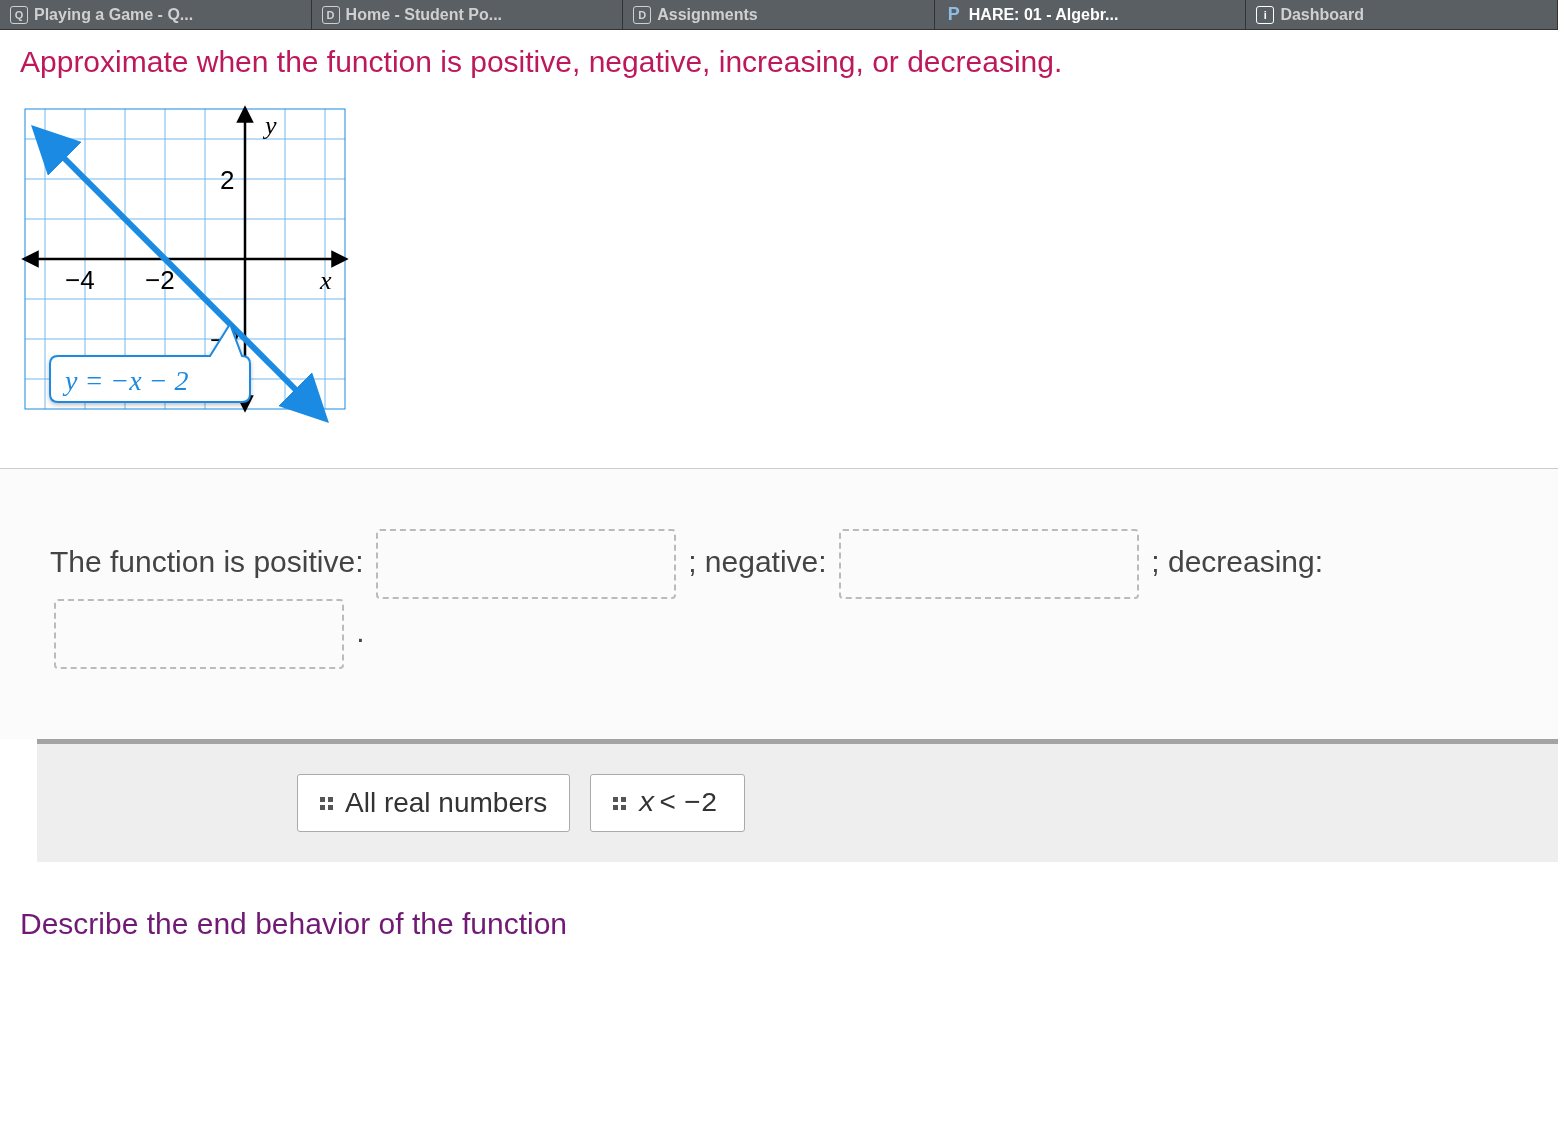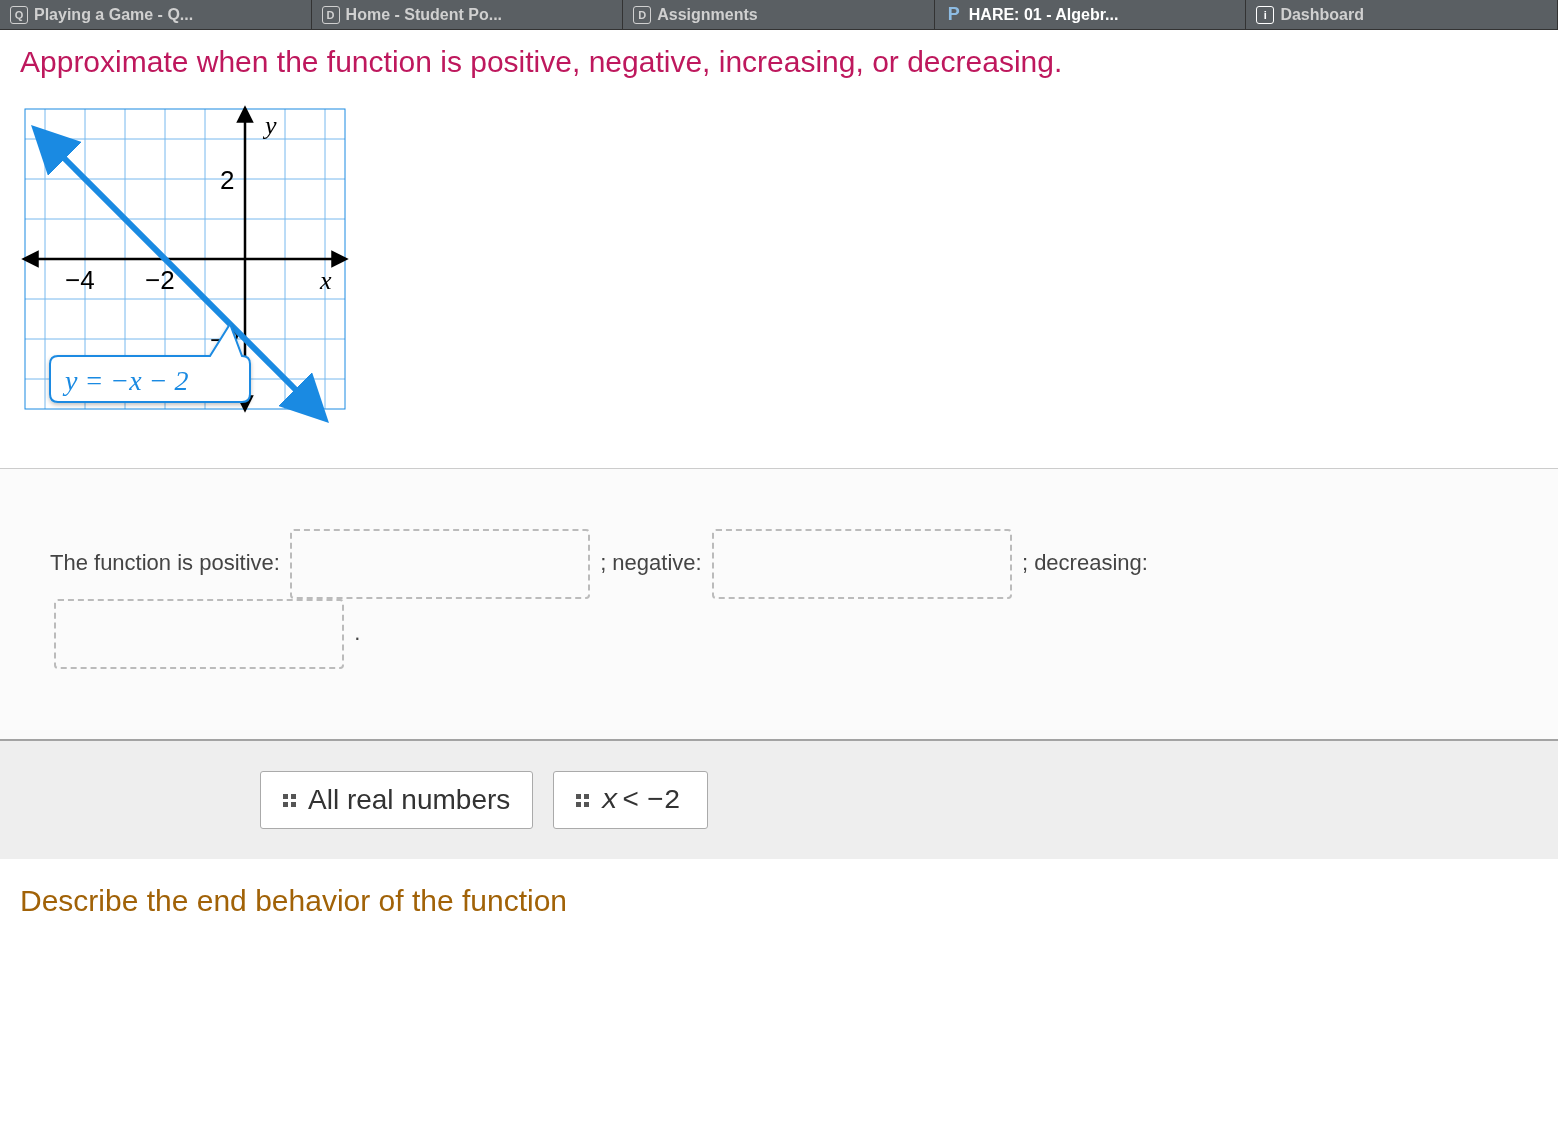--- a/index.html
+++ b/index.html
@@ -7,30 +7,30 @@
 .tabs { display: flex; background: #5a5f63; height: 30px; border-bottom: 1px solid #333; }
 .tab { flex: 1; display: flex; align-items: center; gap: 6px; padding: 0 10px; color: #d0d0d0; font-size: 16px; font-weight: bold; border-right: 1px solid #333; white-space: nowrap; overflow: hidden; cursor: pointer; }
 .tab.active { color: #fff; }
 .tab-icon { width: 18px; height: 18px; border: 1.5px solid #d0d0d0; border-radius: 3px; display: inline-flex; align-items: center; justify-content: center; font-size: 11px; font-weight: bold; flex-shrink: 0; }
 .tab.active .tab-icon { border-color: #fff; }
 .tab-icon.p { border: none; color: #8ebce3; font-size: 18px; }
 .tab-icon.info { border-color: #fff; color: #fff; }
 .prompt { padding: 15px 20px 25px; font-size: 30px; color: #be185d; }
 .graph-container { margin-left: 20px; }
 .answer-area { border-top: 1px solid #ccc; background: #fbfbfb; padding: 60px 50px 70px; margin-top: 40px; }
-.sentence { font-size: 22px; color: #444; line-height: 2.2; display: block; }
+.sentence { font-size: 30px; color: #444; line-height: 2.2; display: block; }
 .dropzone { display: inline-block; vertical-align: middle; width: 300px; height: 70px; border: 2px dashed #bbb; border-radius: 4px; margin: 0 4px; }
 .dropzone.small { width: 290px; }
-.chip-row { background: #eee; border-top: 2px solid #a3a3a3; padding: 30px 20px 30px 260px; display: flex; gap: 20px; }
+.chip-row { background: #eee; border-top: 5px solid #a3a3a3; padding: 30px 20px 30px 260px; display: flex; gap: 20px; margin-left: 37px; }
 .chip { background: #fff; border: 1px solid #aaa; border-radius: 3px; padding: 12px 22px; display: flex; align-items: center; gap: 12px; font-size: 28px; color: #333; cursor: grab; }
 .grip { display: inline-grid; grid-template-columns: repeat(2, 5px); grid-template-rows: repeat(2, 5px); gap: 3px; }
 .grip span { width: 5px; height: 5px; background: #555; }
 .math { font-family: Liberation Mono, monospace; font-style: italic; }
 .math .op { font-style: normal; padding: 0 4px; }
-.footer-prompt { padding: 25px 20px 0; font-size: 30px; color: #a16207; }
+.footer-prompt { padding: 45px 20px 0; font-size: 30px; color: #701a75; }
 </style>
 </head>
 <body>
 
 <div class="tabs">
   <div class="tab">
     <span class="tab-icon">Q</span>
     <span>Playing a Game - Q...</span>
   </div>
   <div class="tab">

